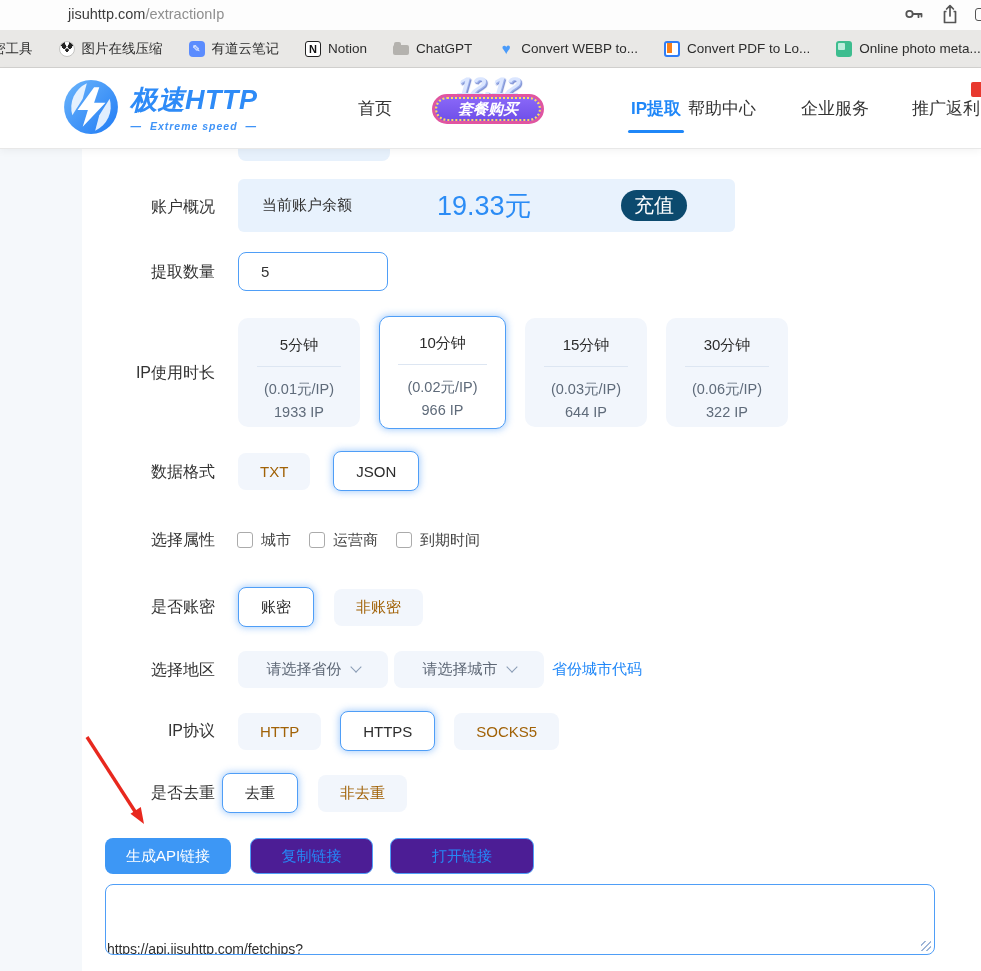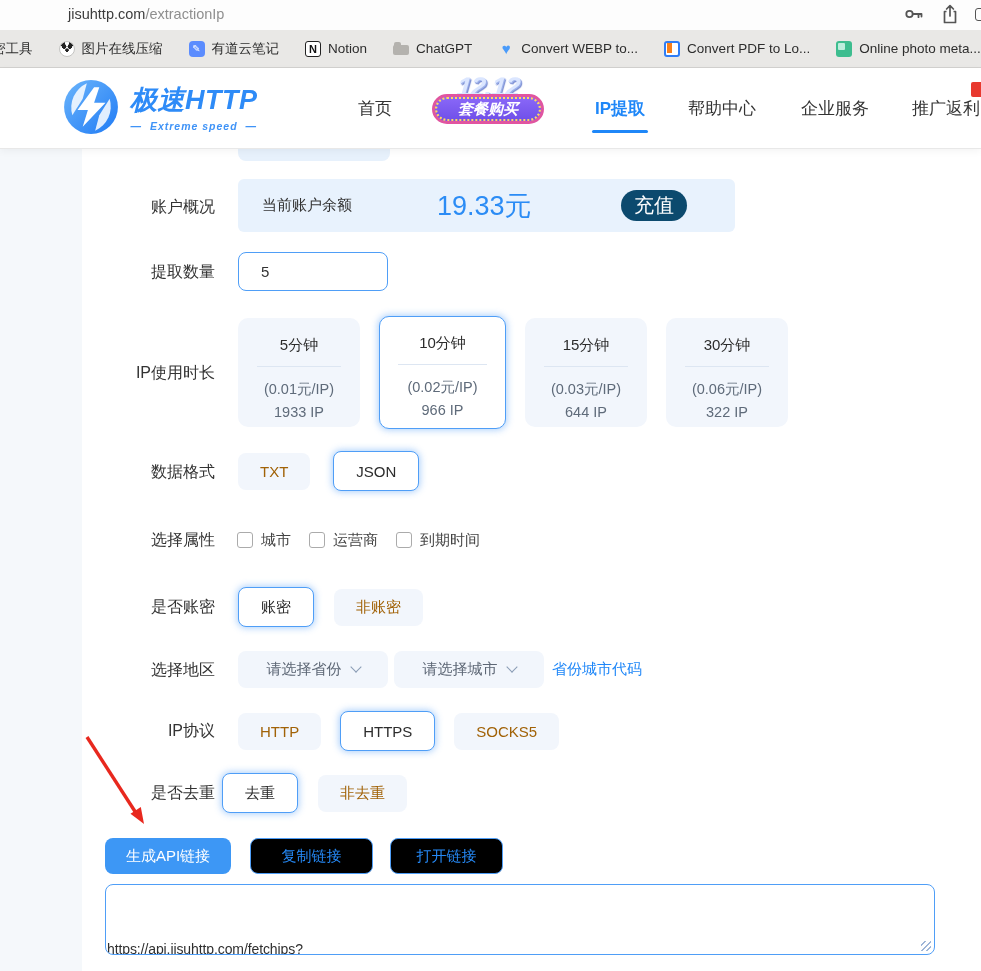--- a/index.html
+++ b/index.html
@@ -36,21 +36,21 @@
   .fav-photo { background:#3dbd8f; border-radius:3px; position:relative; }
   .fav-photo::after { content:''; position:absolute; left:2px; top:2px; width:7px; height:7px; background:#bdeedd; border-radius:1px; }
 
   
   .header { position:absolute; left:0; top:68px; width:981px; height:80px; background:#fff;
             box-shadow:0 1px 0 #e8e8e8, 0 3px 8px rgba(0,0,0,.05); z-index:5; }
   .logo { position:absolute; left:62px; top:10px; display:flex; align-items:center; gap:10px; cursor:pointer; }
   .logo-text .brand { font-size:27px; font-weight:800; font-style:italic; color:#2e8bf7; letter-spacing:0.5px; }
   .logo-text .tagline { font-size:10.5px; font-weight:700; font-style:italic; color:#3f93f7; letter-spacing:1px; margin-top:2px; text-align:center; }
   .nav-item { position:absolute; top:29px; font-size:17px; color:#333; cursor:pointer; white-space:nowrap; }
-  .nav-item.active { color:#1f87f8; font-weight:700; }
+  .nav-item.active { color:#1f87f8; font-weight:700;margin-left:36px; }
   .nav-item.active::after { content:''; position:absolute; left:50%; transform:translateX(-50%); bottom:-13px; width:56px; height:3px; background:#1f87f8; border-radius:2px; }
   .promo { position:absolute; left:432px; top:4px; width:112px; height:66px; cursor:pointer; }
   .promo-top { font-size:27px; font-weight:900; font-style:italic; text-align:center; letter-spacing:-1px;
                color:#dbe6ff; text-shadow:1px 1px 0 #9db1ea, 2px 2px 1px #7588cf; transform:skew(-5deg); }
   .promo-pill { margin-top:-9px; height:30px; background:linear-gradient(180deg,#8a68f8,#6f4fe8);
                 border:3px solid #e055a0; border-radius:16px; color:#fff; font-weight:700; font-style:italic;
                 font-size:15px; display:flex; align-items:center; justify-content:center; position:relative; }
   .promo-pill::before { content:''; position:absolute; inset:0; border:2px dotted #ffd95e; border-radius:12px; }
   .corner-badge { position:absolute; right:0; top:14px; width:10px; height:15px; background:#e8392f; border-radius:2px 0 0 2px; }
 
@@ -97,23 +97,23 @@
   .chev { width:8px; height:8px; border-right:1.6px solid #8a9cb5; border-bottom:1.6px solid #8a9cb5;
           transform:rotate(45deg); margin-top:-5px; }
   .region-link { font-size:15px; color:#1f87f8; font-weight:500; cursor:pointer; margin-left:2px; }
 
   .arrow-svg { position:absolute; left:55px; top:570px; z-index:3; pointer-events:none; }
 
   .actions { position:absolute; left:105px; top:690px; height:36px; display:flex; }
   .btn { height:36px; border-radius:8px; font-size:15px; cursor:pointer;
          font-family:"Liberation Sans","DejaVu Sans",sans-serif; }
   .btn.primary { width:126px; background:#3d97f5; border:none; color:#fff; }
-  .btn.outline { background:#000000; border:1px solid #4f9ef7; color:#2589f6; }
+  .btn.outline { background:#4c1d95; border:1px solid #4f9ef7; color:#2589f6; }
   .btn.o1 { width:123px; margin-left:19px; }
-  .btn.o2 { width:113px; margin-left:17px; }
+  .btn.o2 { width:144px; margin-left:17px; }
 
   .apibox { position:absolute; left:105px; top:736px; width:830px; height:71px; border:1.5px solid #4f9ef7;
             border-radius:8px; background:#fff; padding:7px 1px; font-size:14px; line-height:23px; color:#2f2f2f;
             letter-spacing:-0.1px; white-space:pre; overflow:hidden; cursor:text; }
   .apibox .rz { position:absolute; right:3px; bottom:3px; width:10px; height:10px;
             background:repeating-linear-gradient(135deg, transparent 0 2.5px, #9fb6d8 2.5px 4px); cursor:nwse-resize; }
 </style>
 </head>
 <body>
 

